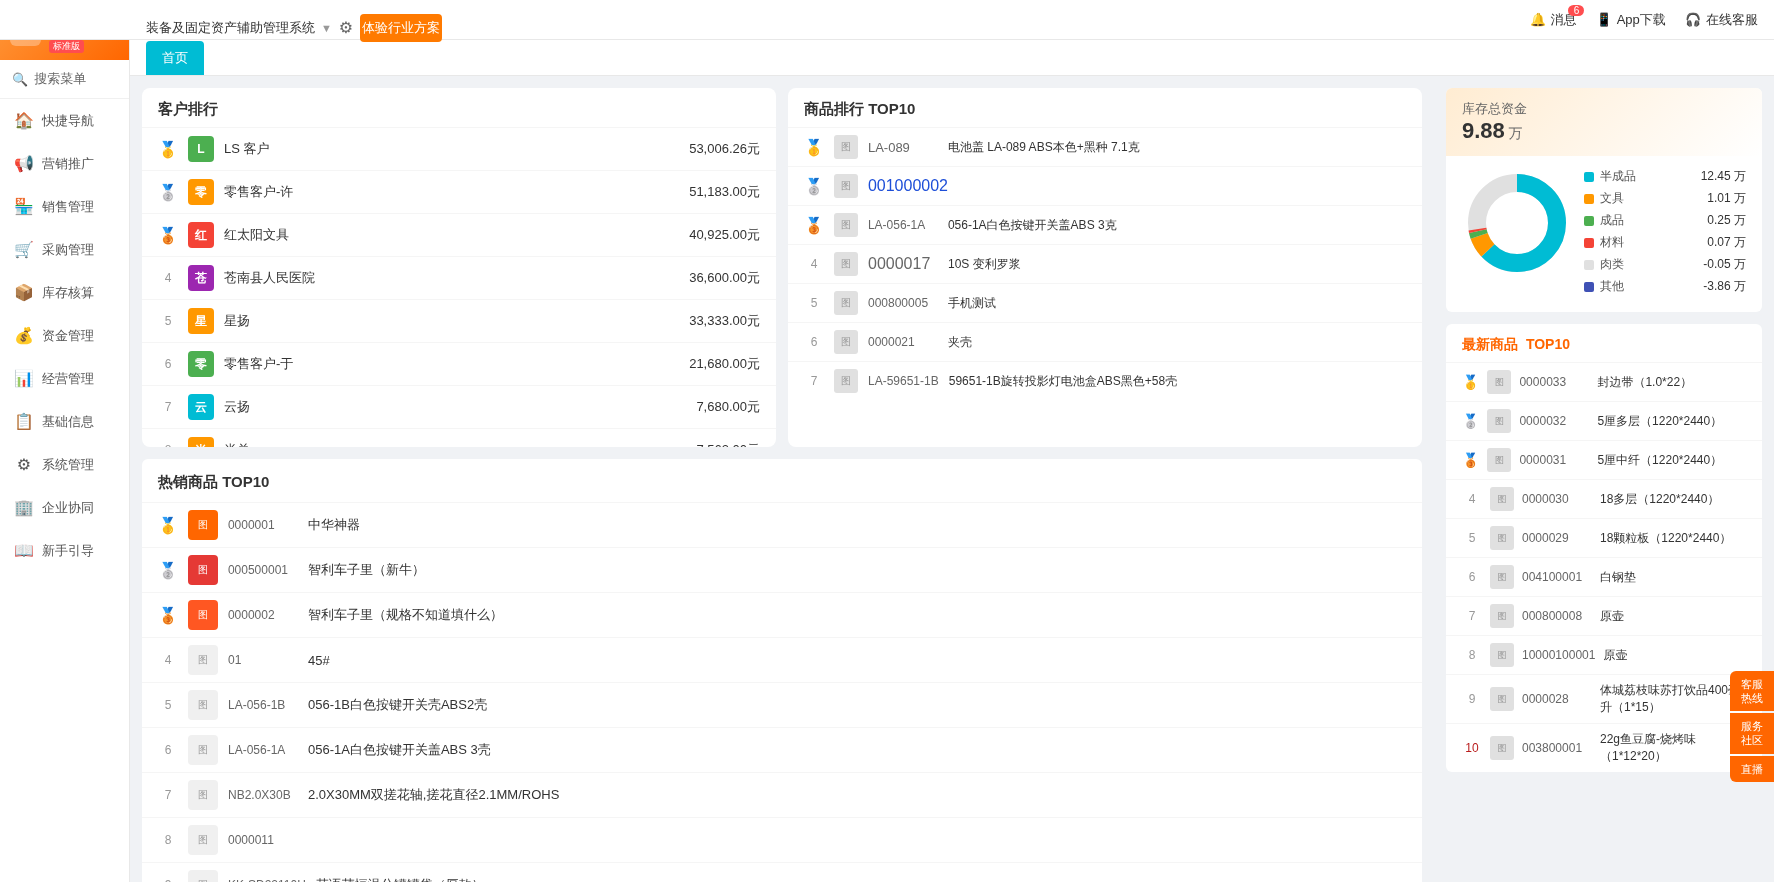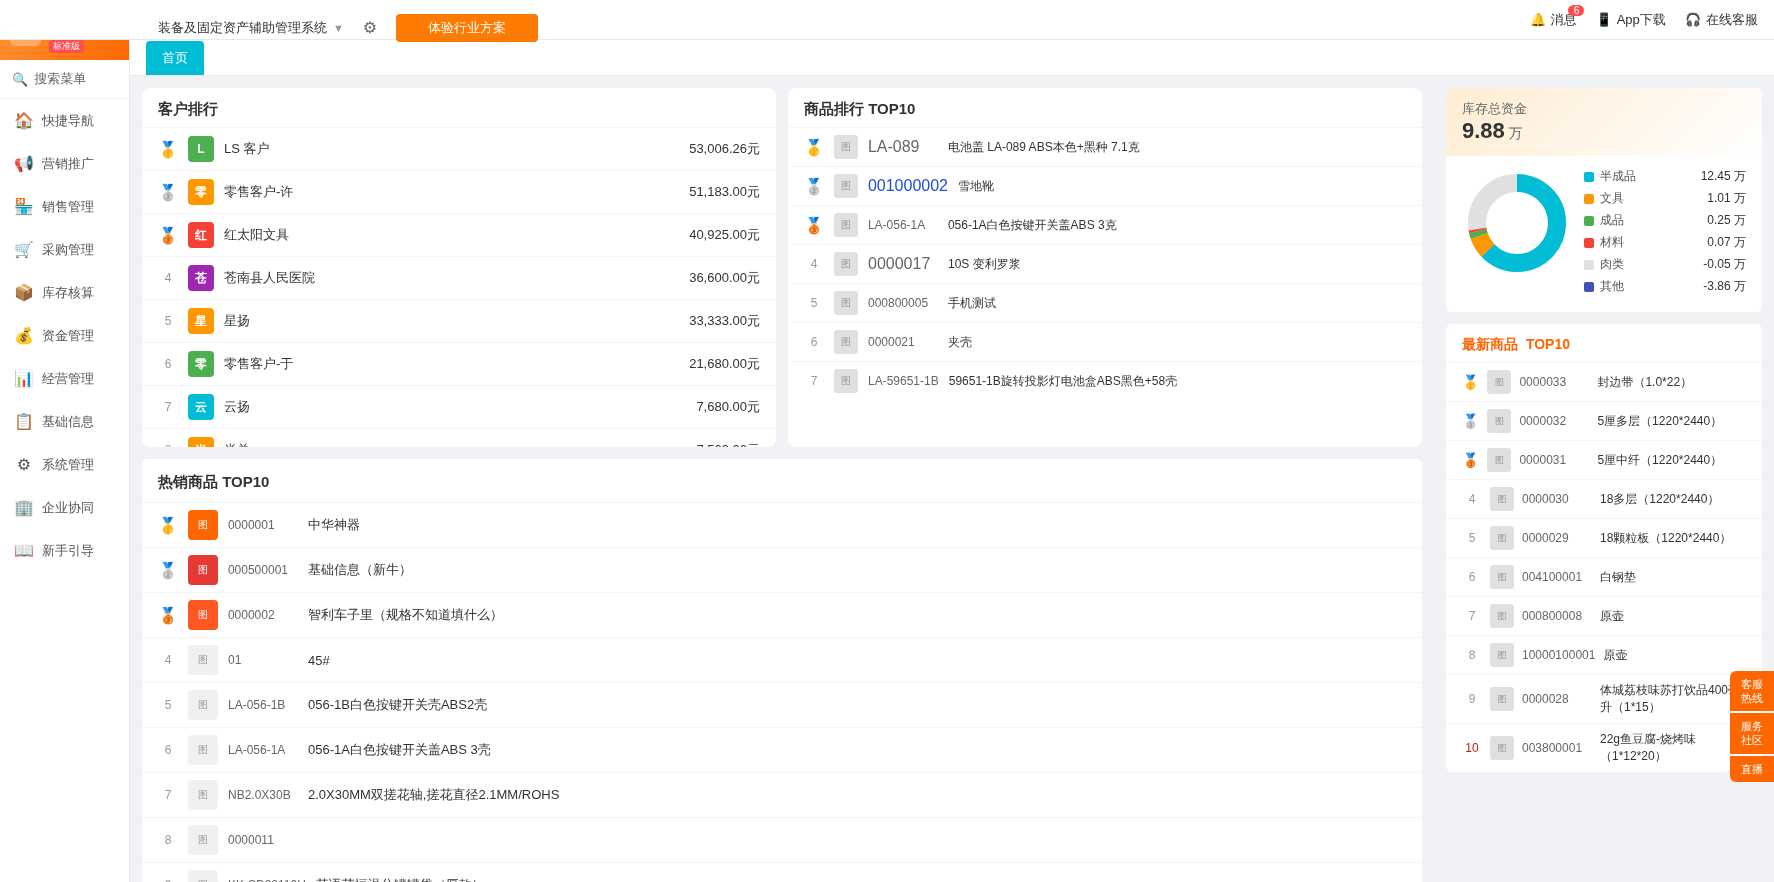--- a/index.html
+++ b/index.html
@@ -14,42 +14,42 @@
       justify-content: space-between;
       padding: 0 16px;
       border-bottom: 1px solid #e8e8e8;
       position: fixed;
       top: 0; left: 0; right: 0;
       z-index: 100;
     }
     .top-header-left {
       display: flex;
       align-items: center;
-      gap: 12px;
+      gap: 0;
       margin-top: 16px;
     }
     .system-selector {
       display: flex;
       align-items: center;
       gap: 6px;
       font-size: 13px;
       color: #333;
       cursor: pointer;
     }
     .system-selector .chevron { color: #999; font-size: 11px; }
     .gear-btn {
       width: 28px; height: 28px;
       display: flex; align-items: center; justify-content: center;
       color: #666; cursor: pointer; font-size: 16px;
     }
     .trial-btn {
       background: #ff7a00;
       color: #fff;
       border: none;
-      padding: 5px 32px;
+      padding: 5px 2px;
       border-radius: 4px;
       cursor: pointer;
       font-size: 13px;
     }
     .top-header-right {
       display: flex;
       align-items: center;
       gap: 20px;
       font-size: 13px;
       color: #333;
@@ -486,30 +486,29 @@
         </div>
 
         <div class="section-block">
           <div class="section-title">商品排行 TOP10</div>
           <div class="scrollable-list" id="product-ranking-rows">
               <div class="product-row" style="display: flex; align-items: center; padding: 7px 16px; border-top: 1px solid rgb(245, 245, 245); gap: 10px;">
     <span style="font-size:16px">🥇</span>
     <div style="width:24px;height:24px;border-radius:3px;background:#e0e0e0;display:flex;align-items:center;justify-content:center;">
       <span style="font-size:10px;color:#999">图</span>
     </div>
-    <span style="font-size:16px;color:#666;min-width:70px">LA-089</span>
+    <span style="font-size:13px;color:#666;min-width:70px">LA-089</span>
     <span style="flex:1;font-size:12px;color:#333">电池盖 LA-089 ABS本色+黑种 7.1克</span>
   </div>
               <div class="product-row" style="display: flex; align-items: center; padding: 7px 16px; border-top: 1px solid rgb(245, 245, 245); gap: 10px;">
     <span style="font-size:16px">🥈</span>
     <div style="width:24px;height:24px;border-radius:3px;background:#e0e0e0;display:flex;align-items:center;justify-content:center;">
       <span style="font-size:10px;color:#999">图</span>
     </div>
     <span style="font-size:16px;color:#1d4ed8;min-width:70px">001000002</span>
-    <span style="flex:1;font-size:12px;color:#333">雪地靴</span>
   </div>
               <div class="product-row" style="display: flex; align-items: center; padding: 7px 16px; border-top: 1px solid rgb(245, 245, 245); gap: 10px;">
     <span style="font-size:16px">🥉</span>
     <div style="width:24px;height:24px;border-radius:3px;background:#e0e0e0;display:flex;align-items:center;justify-content:center;">
       <span style="font-size:10px;color:#999">图</span>
     </div>
     <span style="font-size:12px;color:#666;min-width:70px">LA-056-1A</span>
     <span style="flex:1;font-size:12px;color:#333">056-1A白色按键开关盖ABS 3克</span>
   </div>
               <div class="product-row" style="display: flex; align-items: center; padding: 7px 16px; border-top: 1px solid rgb(245, 245, 245); gap: 10px;">
@@ -559,21 +558,21 @@
     </div>
     <span class="hot-code">0000001</span>
     <span class="hot-name">中华神器</span>
   </div>
             <div class="hot-row">
     <span style="font-size:16px">🥈</span>
     <div class="hot-img" style="background:#e53935">
       <span style="font-size:10px;color:#fff">图</span>
     </div>
     <span class="hot-code">000500001</span>
-    <span class="hot-name">基础信息（新牛）</span>
+    <span class="hot-name">智利车子里（新牛）</span>
   </div>
             <div class="hot-row">
     <span style="font-size:16px">🥉</span>
     <div class="hot-img" style="background:#ff5722">
       <span style="font-size:10px;color:#fff">图</span>
     </div>
     <span class="hot-code">0000002</span>
     <span class="hot-name">智利车子里（规格不知道填什么）</span>
   </div>
             <div class="hot-row">

